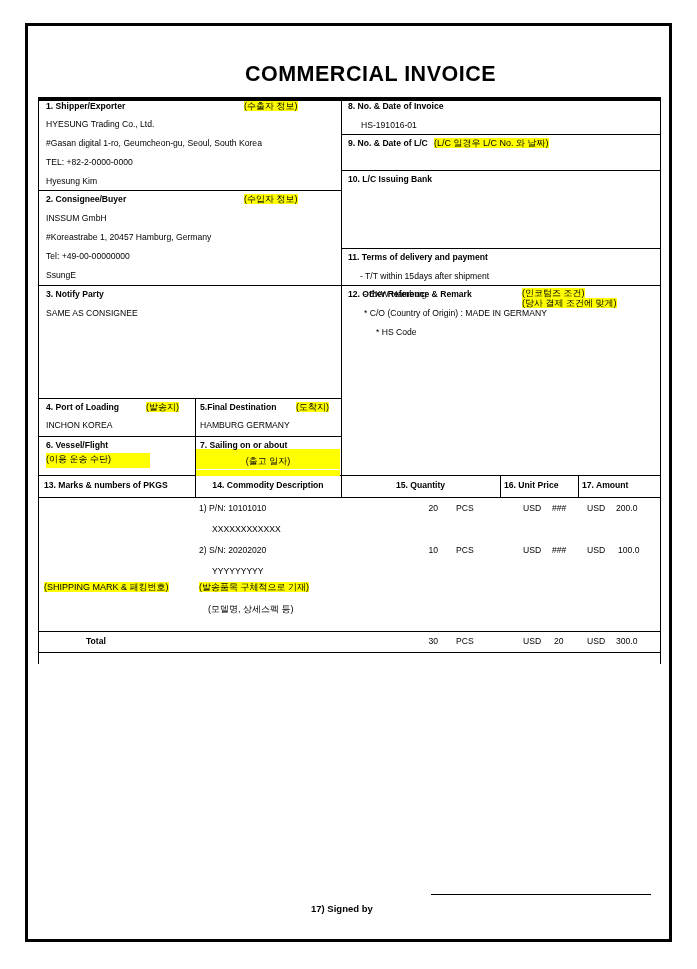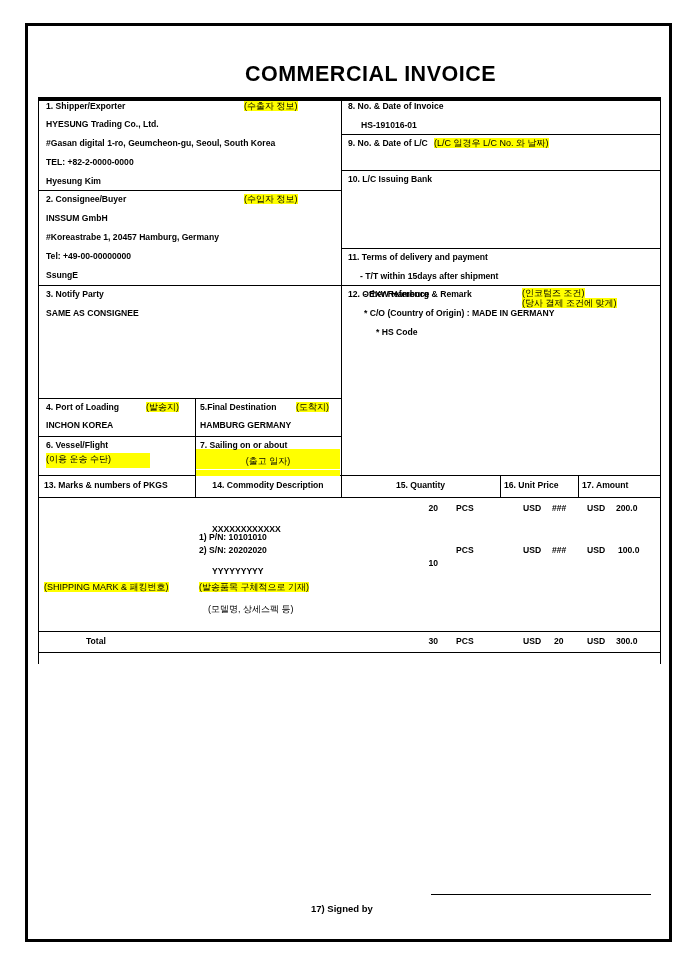--- a/index.html
+++ b/index.html
@@ -45,21 +45,21 @@
   .hline { position: absolute; background: #000; height: 1px; }
   .vline { position: absolute; background: #000; width: 1px; }
   .cell {
     position: absolute;
     font-size: 8.6px;
     color: #000;
     line-height: 1.15;
     white-space: nowrap;
   }
   .lbl { font-weight: bold; font-size: 8.6px; }
-  .val { font-weight: bold; font-size: 8.6px; }
+  .val { font-weight: normal; font-size: 8.6px; }
   .hl { background: #ffff00; }
   .kr { font-size: 9px; }
   .hl-band {
     position: absolute;
     background: #ffff00;
   }
   .ctr { text-align: center; }
   .rgt { text-align: right; }
   .sig-line {
     position: absolute;
@@ -156,32 +156,32 @@
     <div class="cell lbl" style="left:320px; top:264px;">12. Other Reference &amp; Remark</div>
     <div class="cell val" style="left:336px; top:283px;">* C/O (Country of Origin) : MADE IN GERMANY</div>
     <div class="cell val" style="left:336px; top:302px;margin-left:12px;">* HS Code</div>
 
     <div class="cell lbl" style="left:16px; top:455px;">13. Marks &amp; numbers of PKGS</div>
     <div class="cell lbl ctr" style="left:167px; top:455px; width:146px;">14. Commodity Description</div>
     <div class="cell lbl ctr" style="left:313px; top:455px; width:159px;">15. Quantity</div>
     <div class="cell lbl" style="left:476px; top:455px;">16. Unit Price</div>
     <div class="cell lbl" style="left:554px; top:455px;">17. Amount</div>
 
-    <div class="cell val" style="left:171px; top:478px;margin-top:29px;">1) P/N: 10101010</div>
+    <div class="cell val" style="left:171px; top:478px;">1) P/N: 10101010</div>
     <div class="cell val" style="left:184px; top:499px;">XXXXXXXXXXXX</div>
     <div class="cell val rgt" style="left:380px; top:478px; width:30px;">20</div>
     <div class="cell val" style="left:428px; top:478px;">PCS</div>
     <div class="cell val" style="left:495px; top:478px;">USD</div>
     <div class="cell val" style="left:524px; top:478px;">###</div>
     <div class="cell val" style="left:559px; top:478px;">USD</div>
     <div class="cell val" style="left:588px; top:478px;">200.0</div>
 
     <div class="cell val" style="left:171px; top:520px;">2) S/N: 20202020</div>
     <div class="cell val" style="left:184px; top:541px;">YYYYYYYYY</div>
-    <div class="cell val rgt" style="left:380px; top:520px; width:30px;margin-top:13px;">10</div>
+    <div class="cell val rgt" style="left:380px; top:520px; width:30px;">10</div>
     <div class="cell val" style="left:428px; top:520px;">PCS</div>
     <div class="cell val" style="left:495px; top:520px;">USD</div>
     <div class="cell val" style="left:524px; top:520px;">###</div>
     <div class="cell val" style="left:559px; top:520px;">USD</div>
     <div class="cell val" style="left:590px; top:520px;">100.0</div>
 
     <div class="cell kr hl" style="left:16px; top:556px;">(SHIPPING MARK &amp; 패킹번호)</div>
     <div class="cell kr hl" style="left:171px; top:556px;">(발송품목 구체적으로 기재)</div>
     <div class="cell kr" style="left:180px; top:578px;">(모델명, 상세스펙 등)</div>
 

